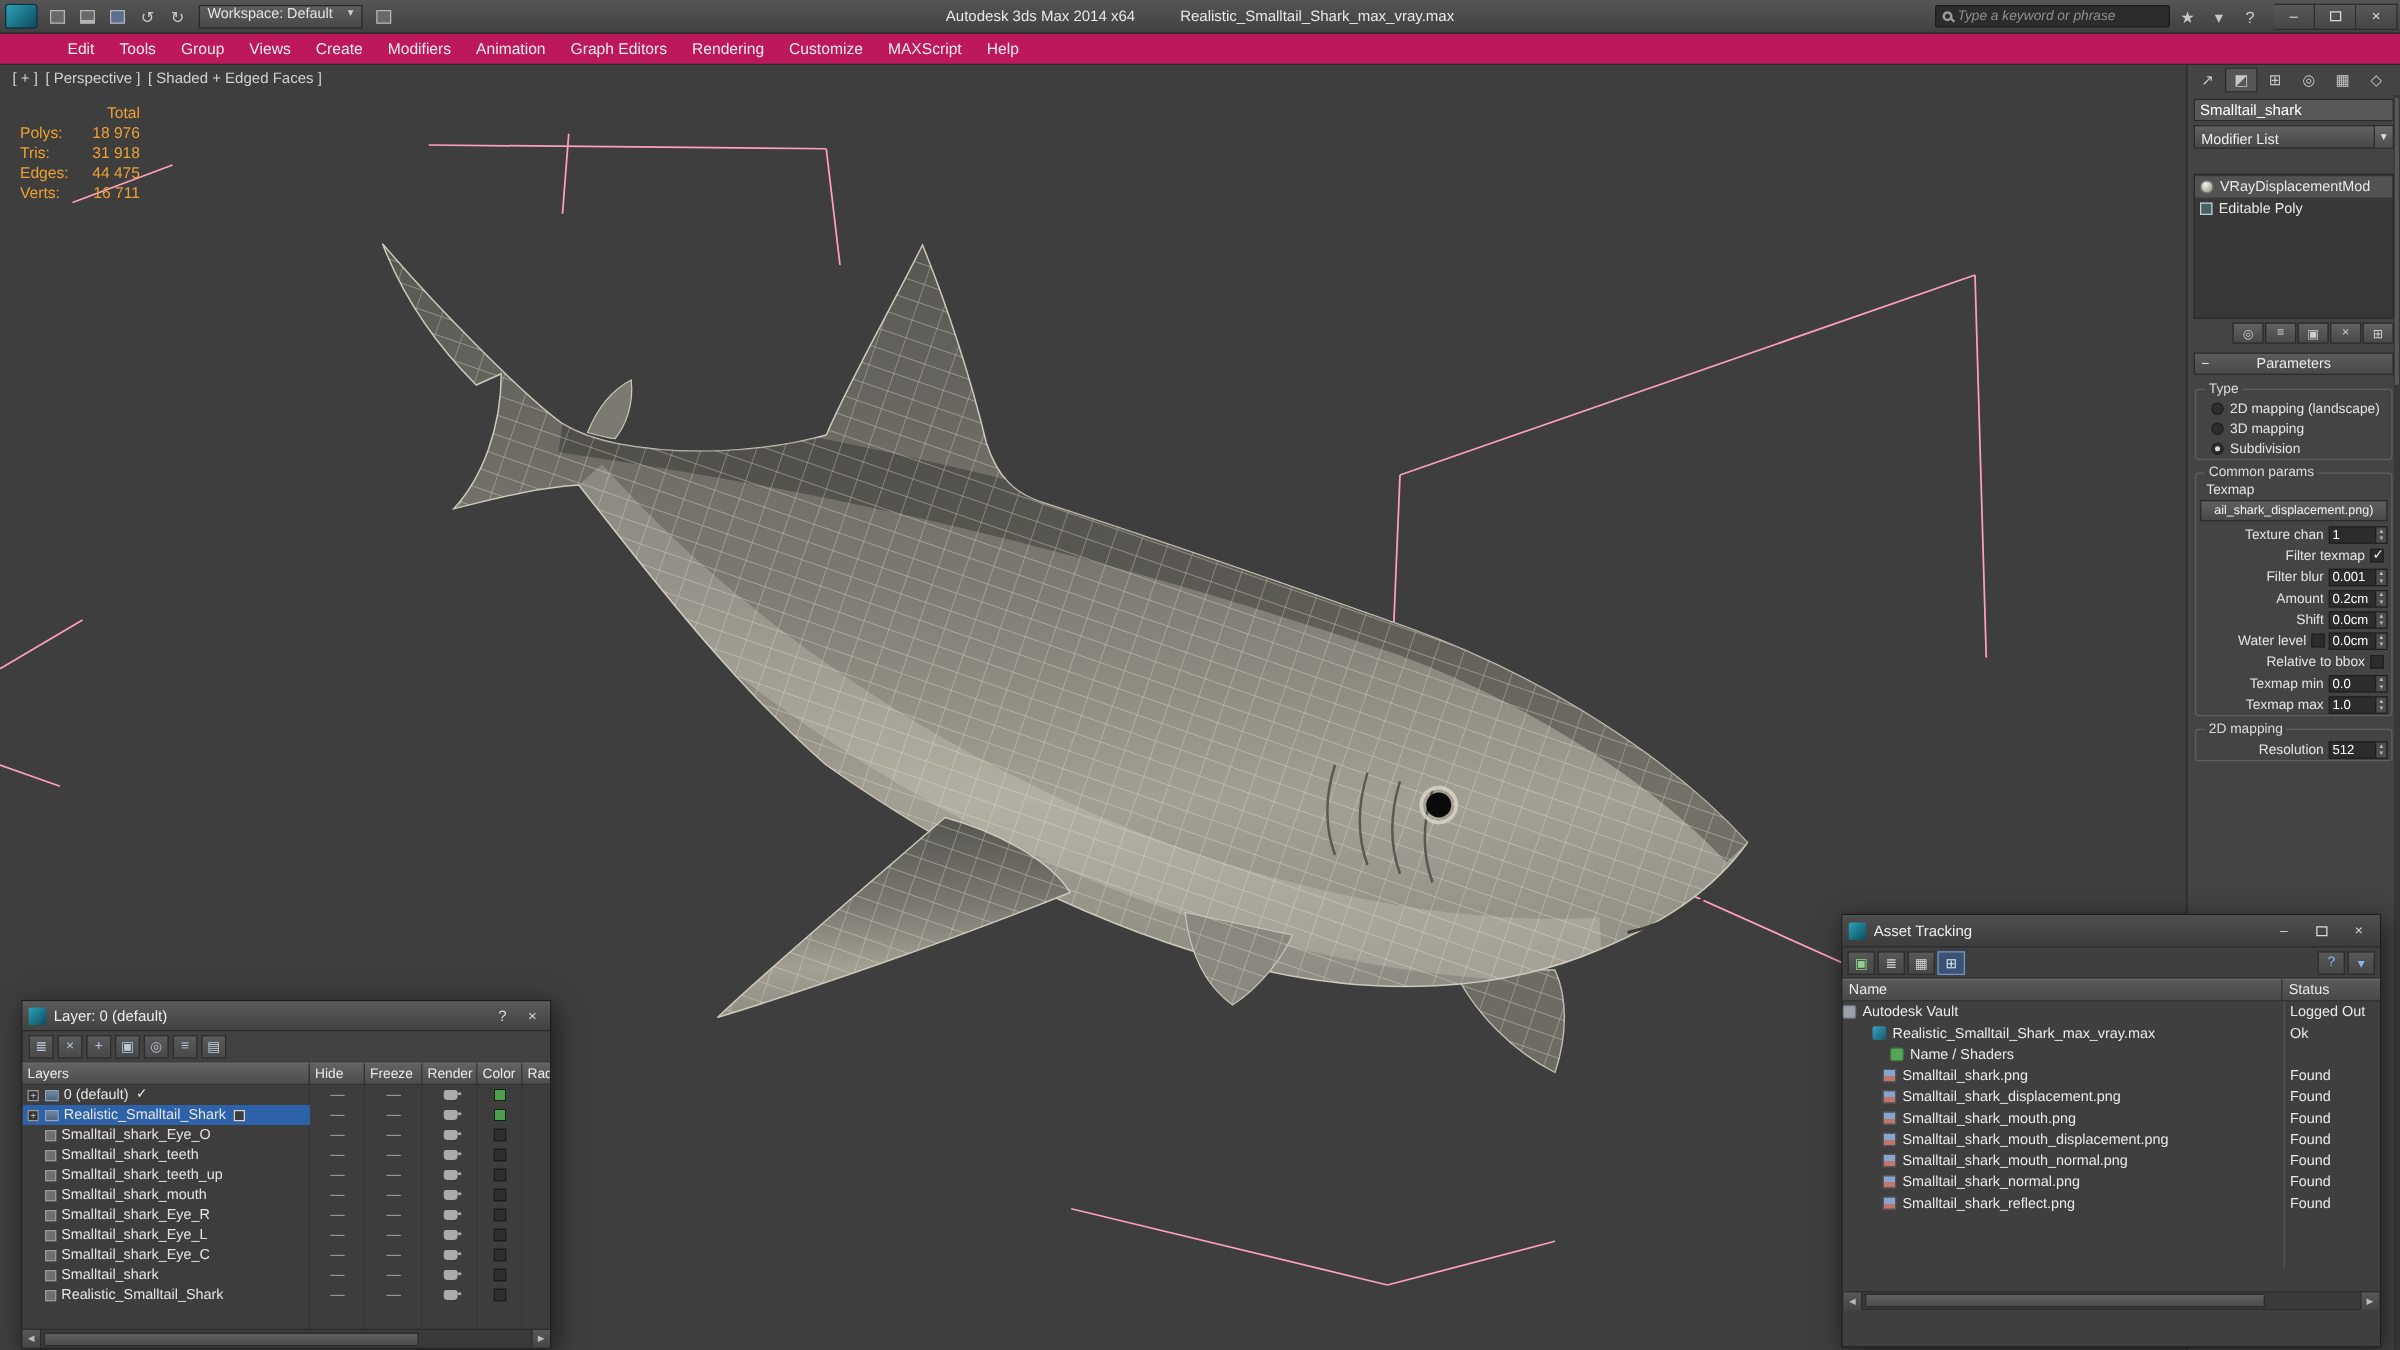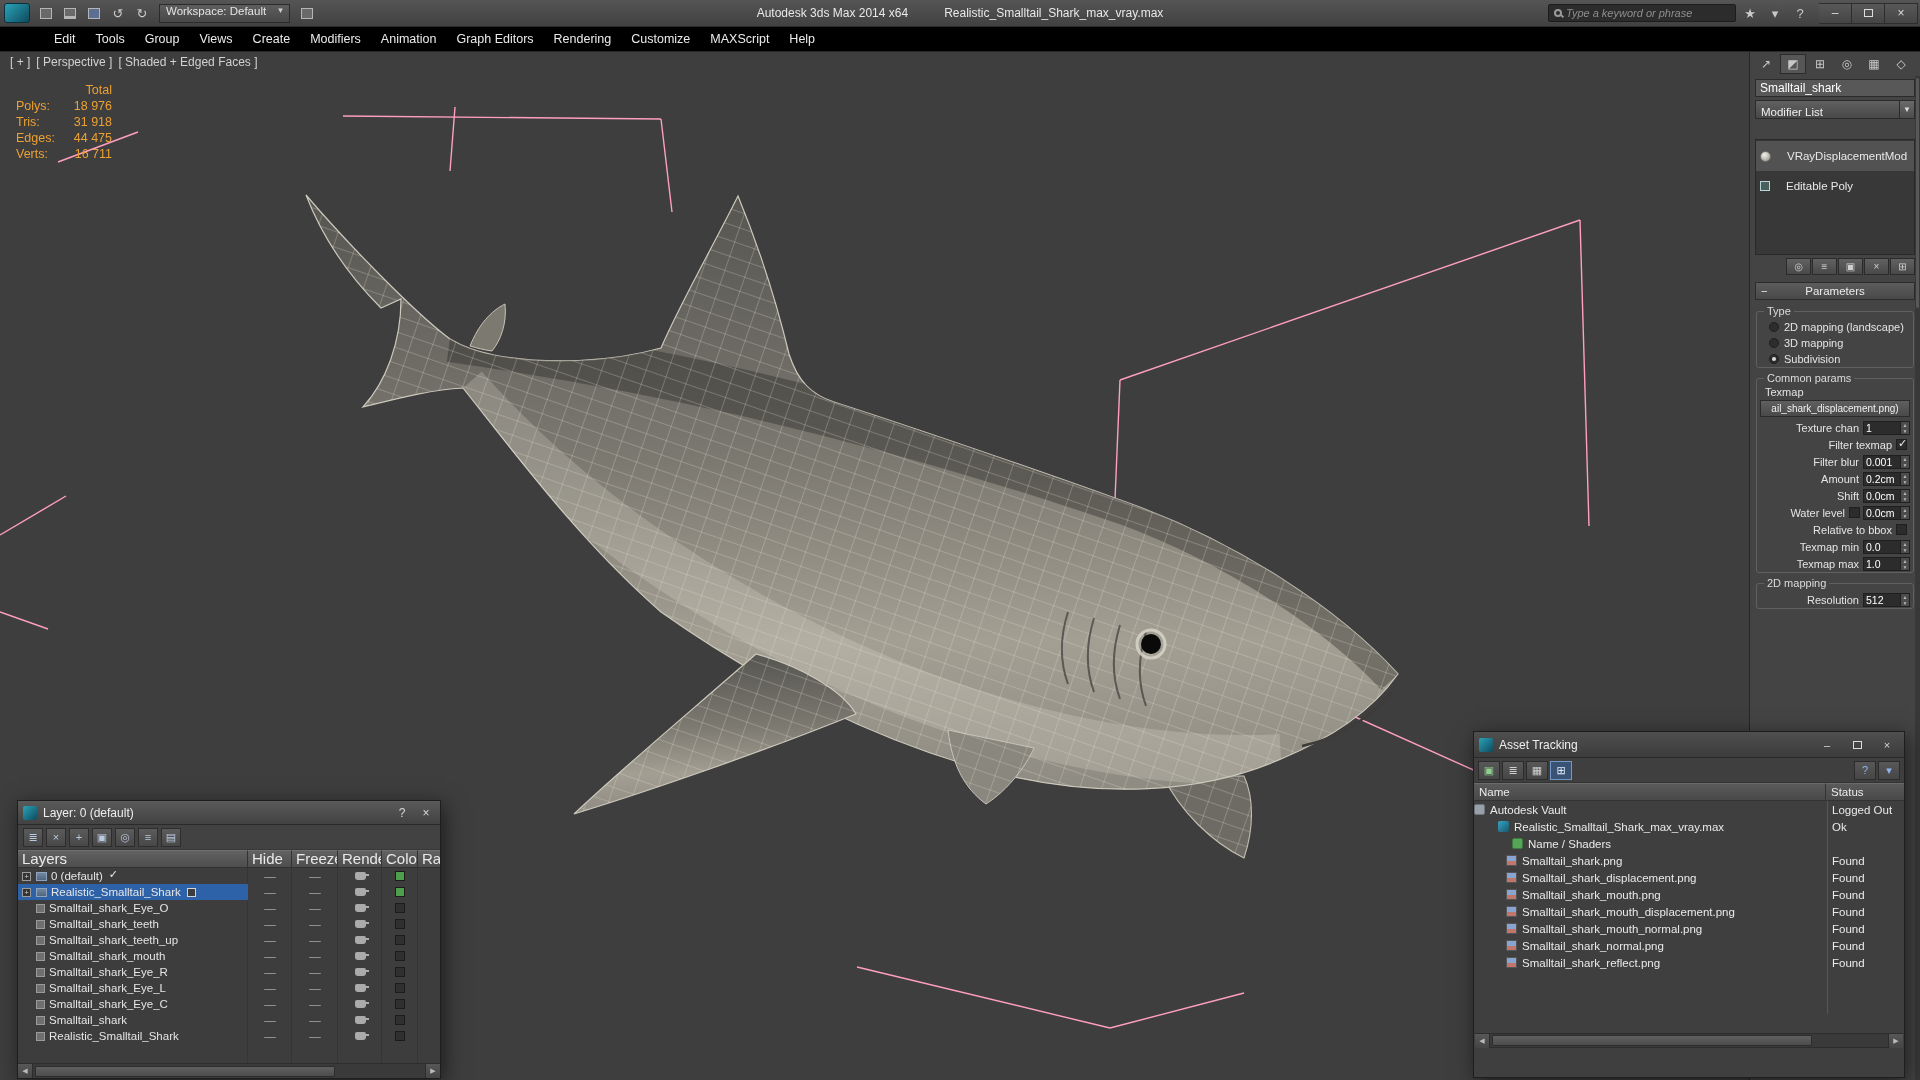--- a/index.html
+++ b/index.html
@@ -22,21 +22,21 @@
   .search{width:188px;height:18px;background:#2c2c2c;border:1px solid #1c1c1c;border-radius:2px;display:flex;align-items:center;gap:4px;padding:0 5px}
   .search input{flex:1;min-width:0;background:transparent;border:none;outline:none;color:#a0a0a0;font-style:italic;font-size:11px;font-family:inherit}
   .search input::placeholder{color:#8f8f8f;font-style:italic}
   .mag{width:8px;height:8px;border:2px solid #9a9a9a;border-radius:50%;position:relative;flex:none}
   .mag::after{content:"";position:absolute;width:4px;height:2px;background:#9a9a9a;right:-4px;bottom:-2px;transform:rotate(45deg)}
   .win-controls{display:flex;margin-left:5px}
   .wbtn{width:33px;height:21px;background:linear-gradient(#585858,#454545);border:1px solid #2d2d2d;border-left:none;color:#ddd;font-size:12px;display:flex;align-items:center;justify-content:center}
   .box-ic{width:9px;height:8px;border:1px solid #ddd;display:inline-block}
 
   
-  .menubar{height:25px;background:#000000;border-bottom:1px solid #292929;display:flex;align-items:center;padding-left:44px}
+  .menubar{height:25px;background:#be185d;border-bottom:1px solid #292929;display:flex;align-items:center;padding-left:44px}
   .menu-item{height:25px;line-height:25px;padding:0 10px;font-size:12.5px;color:#ebebeb}
 
   
   .main{display:flex;height:1028px}
   .viewport{position:relative;flex:1;background:#3e3e3e;overflow:hidden}
   .vp-svg{position:absolute;inset:0;width:100%;height:100%}
   .pink{stroke:var(--accent-pink,#ff9fc0);stroke-width:1.4;fill:none}
   .cross{stroke:var(--cross-red,#d95f5f);stroke-width:1.3;fill:none}
   .vp-label{position:absolute;top:3px;left:10px;display:flex;gap:6px;font-size:12px;color:#d2d2d2}
   .vp-stats{position:absolute;top:30px;left:16px;color:var(--stats-orange,#eda133);font-size:12.5px;line-height:16px}
@@ -47,21 +47,21 @@
 
   
   .cmd-panel{width:171px;background:#444;border-left:1px solid #262626;position:relative;display:flex;flex-direction:column}
   .cp-tabs{display:flex;gap:1px;padding:2px 3px;height:24px}
   .cp-tab{width:26px;height:20px;display:flex;align-items:center;justify-content:center;color:#c8c8c8;font-size:12px;border:1px solid transparent}
   .cp-tab.active{background:#565656;border-color:#2b2b2b}
   .cp-name{height:18px;margin:3px 5px;background:#585858;border:1px solid #2b2b2b;color:#fff;font-size:12px;padding:0 4px;font-family:inherit;width:calc(100% - 10px)}
   .cp-dropdown{height:19px;margin:0 5px 20px;background:linear-gradient(#606060,#484848);border:1px solid #2b2b2b;display:flex;align-items:flex-end;font-size:11.5px;color:#efefef;padding-left:5px;position:relative}
   .dd-btn{position:absolute;right:0;top:0;bottom:0;width:15px;background:linear-gradient(#6a6a6a,#4c4c4c);border-left:1px solid #2b2b2b;font-size:8px;display:flex;align-items:center;justify-content:center;color:#ddd}
   .cp-stack{height:116px;margin:0 5px;background:#383838;border:1px solid #292929;padding-top:1px;overflow:hidden}
-  .stack-row{height:30px;display:flex;align-items:center;gap:16px;padding-left:4px;font-size:11.5px;color:#e8e8e8;white-space:nowrap}
+  .stack-row{height:17px;display:flex;align-items:center;gap:5px;padding-left:4px;font-size:11.5px;color:#e8e8e8;white-space:nowrap}
   .stack-row.selected{background:#525252}
   .stack-ic{width:11px;height:11px;flex:none}
   .stack-row.t-bulb .stack-ic{border-radius:50%;background:radial-gradient(circle at 38% 32%,#f2f2e8,#8d8d85);border:1px solid #70706a}
   .stack-row.t-poly .stack-ic{width:10px;height:10px;border:1px solid #b9d6d6;background:#49605f}
   .cp-stackbtns{display:flex;justify-content:flex-end;gap:1px;padding:3px 5px}
   .sbtn{width:25px;height:17px;background:linear-gradient(#616161,#494949);border:1px solid #2b2b2b;color:#cfcfcf;font-size:10px;display:flex;align-items:center;justify-content:center}
   .rollout-h{height:18px;margin:4px 5px 0;background:linear-gradient(#5c5c5c,#494949);border:1px solid #2b2b2b;font-size:11.5px;color:#ebebeb;display:flex;align-items:center;justify-content:center;position:relative}
   .ro-minus{position:absolute;left:5px;font-size:11px}
   .cp-params{flex:1;padding:1px 2px;overflow:hidden}
   .group{border:1px solid #606060;border-radius:3px;margin:10px 4px 0;padding:7px 3px 0;position:relative}
@@ -92,21 +92,21 @@
   .hscroll{position:absolute;left:0;right:0;bottom:0;height:15px;background:#3a3a3a;border-top:1px solid #2d2d2d;display:flex;align-items:center}
   .sb-btn{width:15px;height:14px;font-size:7px;color:#bbb;display:flex;align-items:center;justify-content:center;background:linear-gradient(#575757,#454545);border-right:1px solid #2d2d2d}
   .sb-btn.right{margin-left:auto;border-right:none;border-left:1px solid #2d2d2d}
   .sb-thumb{width:250px;height:11px;margin-left:2px;background:linear-gradient(#606060,#4c4c4c);border:1px solid #2d2d2d;border-radius:1px}
 
   
   .layer-dlg{left:17px;top:800px;width:424px;height:279px;z-index:30}
   .layer-toolbar{height:25px;display:flex;align-items:center;gap:3px;padding:0 5px;border-bottom:1px solid #383838}
   .lt-btn{width:20px;height:19px;background:linear-gradient(#5b5b5b,#484848);border:1px solid #2d2d2d;color:#b9c9dd;font-size:11px;display:flex;align-items:center;justify-content:center}
   .layer-head{display:flex;height:18px}
-  .lh-cell{background:linear-gradient(#626262,#4d4d4d);border-right:1px solid #333;border-top:1px solid #707070;border-bottom:1px solid #333;font-size:15px;color:#eaeaea;padding-left:4px;line-height:16px;overflow:hidden;white-space:nowrap}
+  .lh-cell{background:linear-gradient(#626262,#4d4d4d);border-right:1px solid #333;border-top:1px solid #707070;border-bottom:1px solid #333;font-size:11px;color:#eaeaea;padding-left:4px;line-height:16px;overflow:hidden;white-space:nowrap}
   .lh-cell:nth-child(1){width:230px}
   .lh-cell:nth-child(2){width:44px}
   .lh-cell:nth-child(3){width:46px}
   .lh-cell:nth-child(4){width:44px}
   .lh-cell:nth-child(5){width:36px}
   .lh-cell:nth-child(6){flex:1;border-right:none}
   .layer-rows{height:197px;background:#3d3d3d no-repeat;background-image:linear-gradient(#353535,#353535),linear-gradient(#353535,#353535),linear-gradient(#353535,#353535),linear-gradient(#353535,#353535),linear-gradient(#353535,#353535);background-size:1px 100%,1px 100%,1px 100%,1px 100%,1px 100%;background-position:229px 0,273px 0,319px 0,363px 0,399px 0;background-repeat:no-repeat;overflow:hidden}
   .lrow{display:flex;height:16px;align-items:center;font-size:11.5px;color:#e5e5e5}
   .lc{height:16px;display:flex;align-items:center}
   .lc.name{width:230px;padding-left:18px;gap:4px;position:relative;overflow:hidden}

